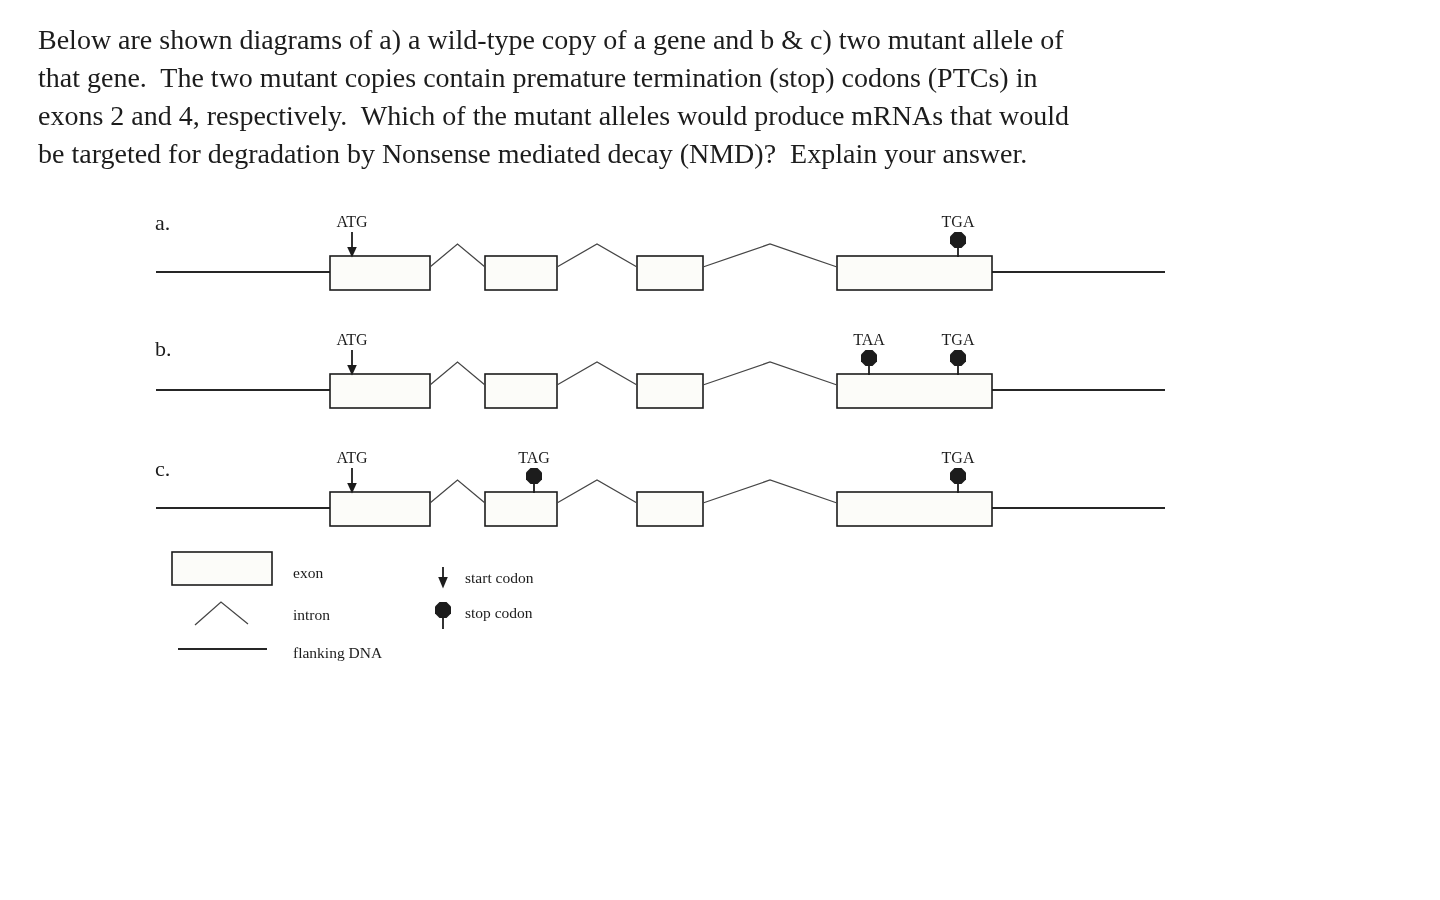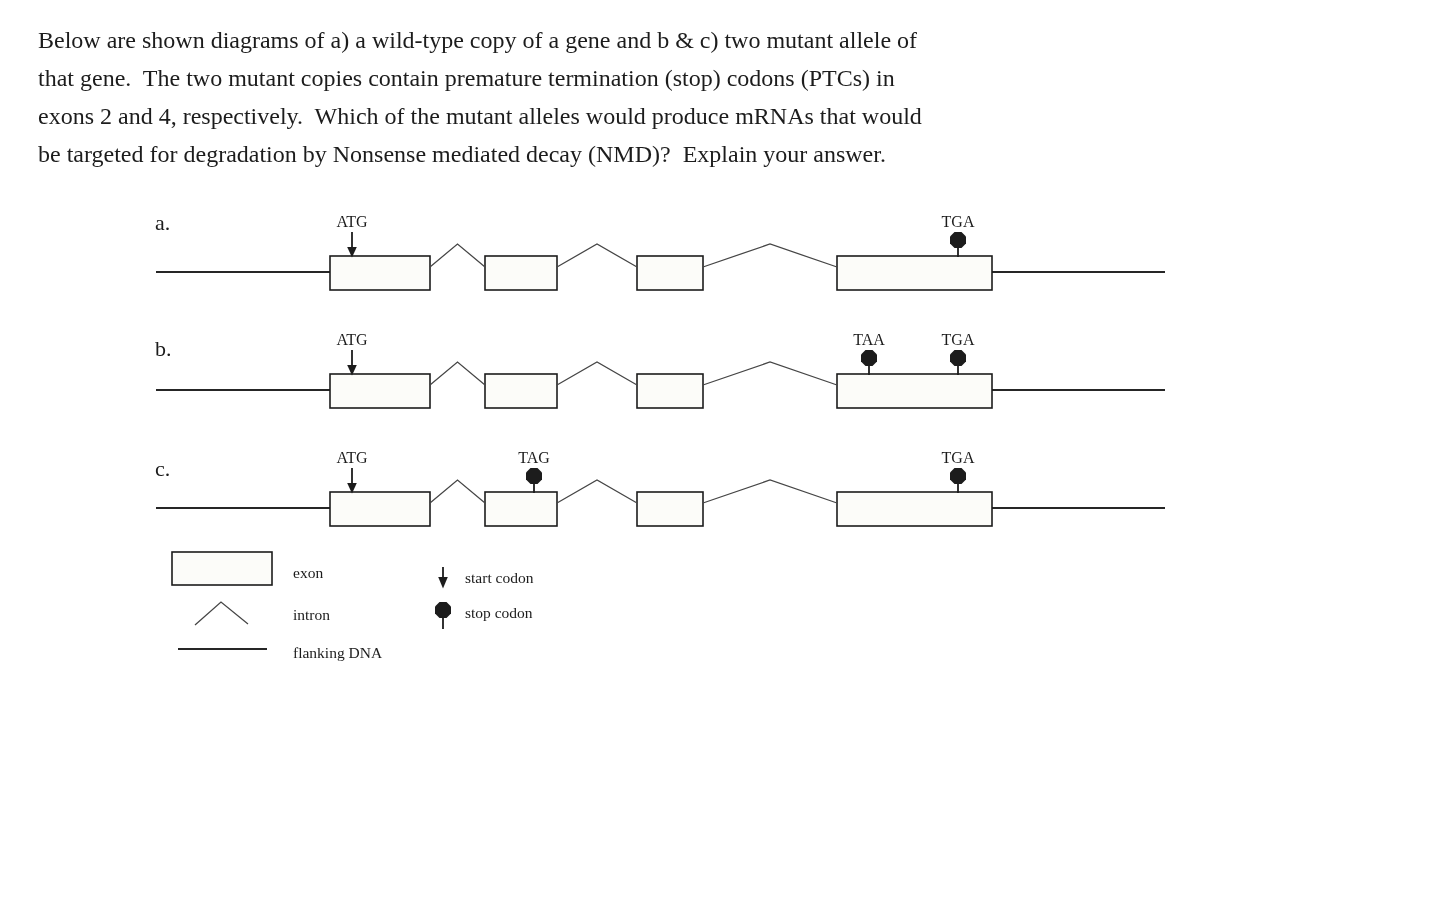--- a/index.html
+++ b/index.html
@@ -13,21 +13,21 @@
     height: 900px;
     background: #ffffff;
     overflow: hidden;
     font-family: "Liberation Serif", serif;
   }
   .question {
     position: absolute;
     left: 38px;
     top: 21px;
     width: 1340px;
-    font-size: 24px;
+    font-size: 28px;
     line-height: 38px;
     color: var(--ink, #1c1c1c);
     white-space: pre-wrap;
   }
   svg.diagram {
     position: absolute;
     left: 0;
     top: 0;
   }
   .exon {

